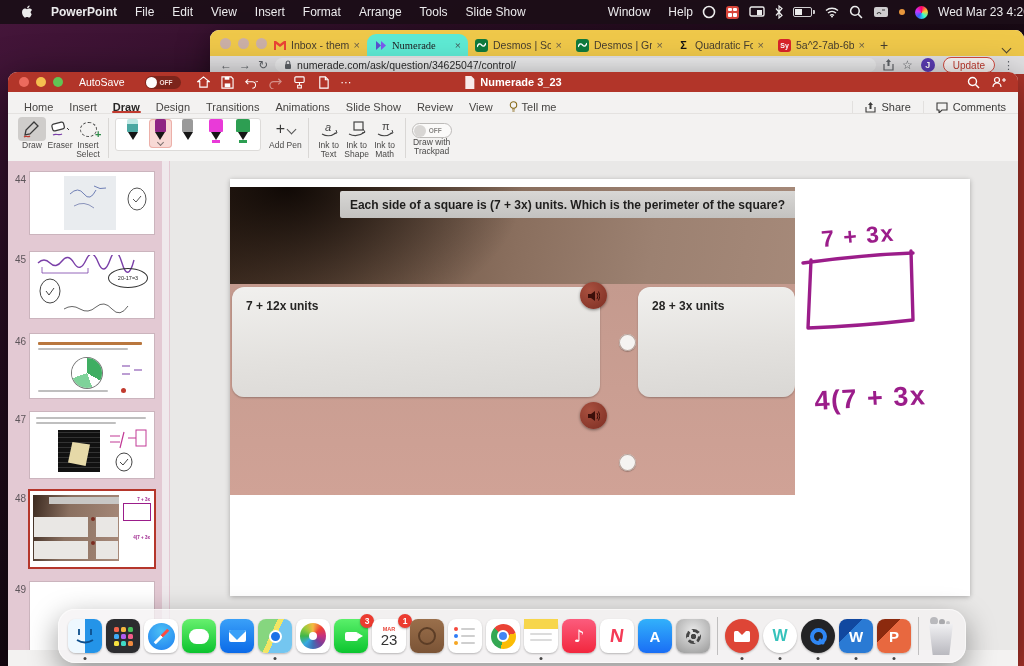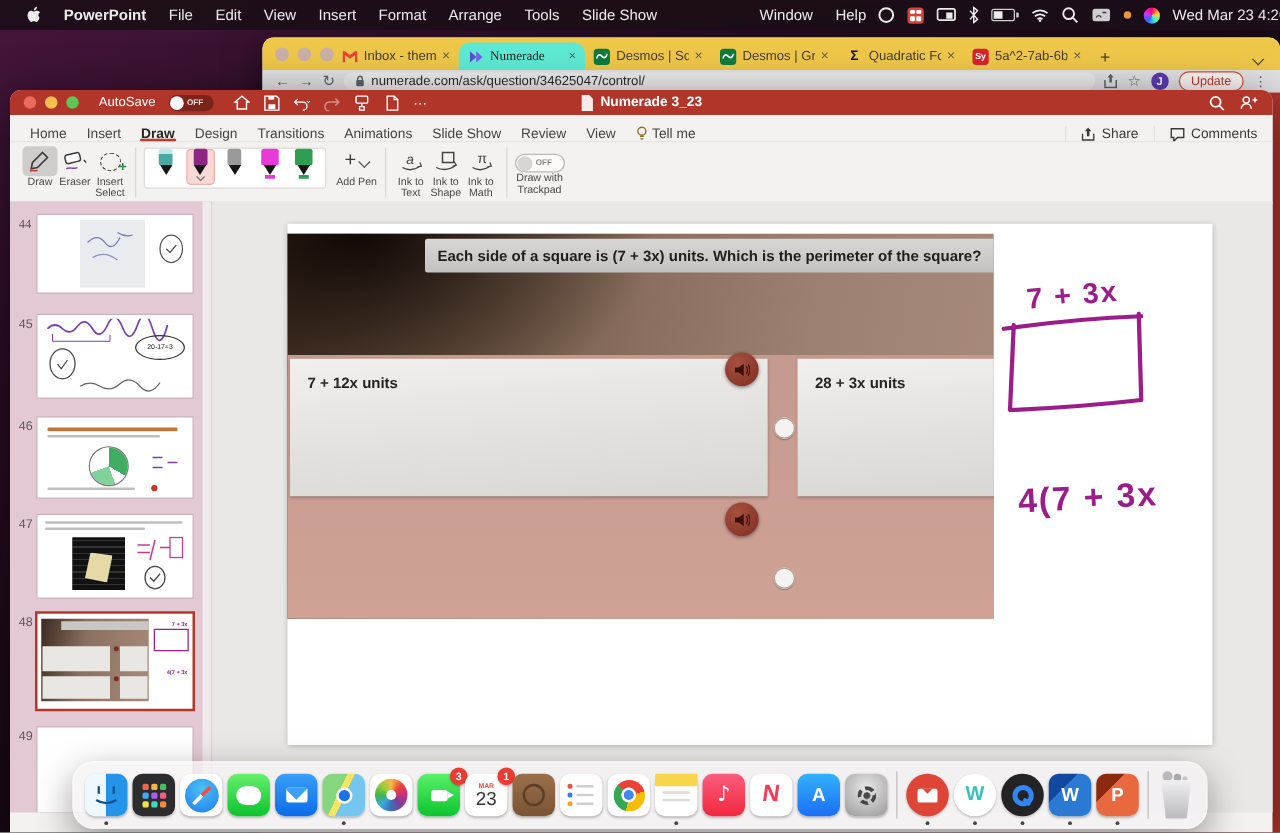--- a/index.html
+++ b/index.html
@@ -42,21 +42,21 @@
   .addr-right{display:flex;align-items:center;gap:8px;margin-left:auto;}
   .avatar{width:14px;height:14px;border-radius:50%;background:#5b3cb5;color:#fff;font-size:9px;display:flex;align-items:center;justify-content:center;font-weight:700;}
   .update-btn{height:14px;border:1px solid #d64b3f;border-radius:8px;color:#c13a2e;background:#fdf7f6;font-size:10px;display:flex;align-items:center;padding:0 9px;}
   .chrome-content{position:absolute;top:44px;left:0;right:0;bottom:0;background:#b0352b;}
   
   .ppt{position:absolute;left:8px;top:72px;width:1010px;height:594px;border-radius:9px 9px 0 0;background:#f3f2f1;box-shadow:0 10px 40px rgba(0,0,0,.55);z-index:20;}
   .ppt-title{height:20px;background:#b23529;border-radius:9px 9px 0 0;display:flex;align-items:center;color:#fff;font-size:11px;position:relative;}
   .plights{display:flex;gap:7px;margin-left:11px;}
   .plight{width:10px;height:10px;border-radius:50%;}
   .pl-r{background:#ec6a5d;} .pl-y{background:#f5bf4f;} .pl-g{background:#61c454;}
-  .autosave{display:flex;align-items:center;gap:10px;margin-left:16px;font-size:10.5px;}
+  .autosave{display:flex;align-items:center;gap:20px;margin-left:16px;font-size:10.5px;}
   .as-toggle{width:36px;height:13px;border-radius:7px;background:#7c241b;display:flex;align-items:center;gap:3px;padding:0 1px;box-sizing:border-box;}
   .as-knob{width:11px;height:11px;border-radius:50%;background:#fdfdfd;}
   .as-off{font-size:6.5px;color:#f3d9d6;font-weight:700;}
   .qicons{display:flex;align-items:center;gap:11px;margin-left:16px;}
   .qi{width:13px;height:13px;display:block;color:#fff;}
   .qi.dim{opacity:.45;}
   .ppt-doc-title{position:absolute;left:50%;transform:translateX(-50%);display:flex;align-items:center;gap:5px;font-weight:700;font-size:11px;white-space:nowrap;}
   .tright{position:absolute;right:12px;display:flex;gap:12px;align-items:center;}
   
   .ribbon-tabs{height:21px;display:flex;align-items:flex-end;padding-left:8px;font-size:11px;color:#464442;background:#f3f2f1;border-bottom:1px solid #e4e2e0;}
@@ -89,21 +89,21 @@
   .thumb{position:absolute;left:22px;width:124px;background:#fff;box-shadow:0 0 0 1px rgba(0,0,0,.1);overflow:hidden;}
   .thumb.sel{box-shadow:0 0 0 2px #b5362b;}
   .sketch-line{position:absolute;height:2px;background:#bfbfbf;border-radius:1px;}
   .main{flex:1;background:#e9e8e7;position:relative;overflow:hidden;}
   .slide{position:absolute;left:60px;top:18px;width:740px;height:417px;background:#fff;box-shadow:0 1px 5px rgba(0,0,0,.28);}
   .photo{position:absolute;left:0;top:8px;width:565px;height:308px;overflow:hidden;
     background:radial-gradient(430px 270px at 10% 0%, rgba(12,6,3,.95) 0%, rgba(12,6,3,0) 55%),
                linear-gradient(100deg,#4a3527 0%,#6f5645 25%,#8a6f5e 48%,#9c8171 70%,#a88b7b 100%);}
   .banner{position:absolute;left:110px;top:4px;right:0;height:27px;background:linear-gradient(180deg,#d8d7d5,#c3c2c0);display:flex;align-items:center;justify-content:center;font-size:12px;font-weight:700;color:#1f1e1d;border-radius:2px 0 0 2px;padding:0 4px;box-sizing:border-box;white-space:nowrap;}
   .lower{position:absolute;left:0;top:97px;right:0;bottom:0;background:linear-gradient(180deg,#c49a8e,#d0a296);}
-  .card{position:absolute;background:linear-gradient(175deg,#f1f0ee 0%,#e3e1de 55%,#d9d7d4 100%);border-radius:0;box-shadow:0 1px 2px rgba(0,0,0,.25);padding-left:14px;}
+  .card{position:absolute;background:linear-gradient(175deg,#f1f0ee 0%,#e3e1de 55%,#d9d7d4 100%);border-radius:12px;box-shadow:0 1px 2px rgba(0,0,0,.25);}
   .ctext{position:absolute;left:14px;top:12px;font-size:12px;font-weight:700;color:#262524;}
   .c1{left:2px;top:100px;width:368px;height:110px;}
   .c2{left:408px;top:100px;width:157px;height:110px;}
   .c3{left:2px;top:218px;width:368px;height:90px;}
   .c4{left:408px;top:218px;width:157px;height:90px;}
   .speaker{position:absolute;width:27px;height:27px;border-radius:50%;background:radial-gradient(circle at 35% 30%,#a8503f,#7c2d22);box-shadow:0 1px 3px rgba(0,0,0,.45);display:flex;align-items:center;justify-content:center;}
   .s1{left:350px;top:95px;} .s2{left:350px;top:215px;}
   .radio{position:absolute;width:17px;height:17px;border-radius:50%;background:#f5f3f1;box-shadow:inset 0 0 0 1px #b5a199,0 1px 1px rgba(0,0,0,.25);}
   .r1{left:389px;top:147px;} .r2{left:389px;top:267px;}
   .ink-layer{position:absolute;inset:0;}
@@ -459,21 +459,21 @@
         </span>
         <span>Draw with</span>
         <span>Trackpad</span>
       </div>
     </div>
 
     <div class="ppt-body">
 
       <div class="thumbs">
         <div class="thumb-scroll"></div>
-        <span class="tnum" style="top:13px;font-family:Liberation Serif, serif;">44</span>
+        <span class="tnum" style="top:13px;">44</span>
         <div class="thumb" style="top:11px;height:62px;">
           <div style="position:absolute;left:34px;top:4px;width:52px;height:54px;background:#e9ecef;">
             <svg width="52" height="54" viewBox="0 0 52 54">
                 <path d="M6 18q8-8 14 0t12-4" stroke="#6f7fb5" stroke-width="1" fill="none"></path>
                 <path d="M10 30q10-6 20 2" stroke="#8a93bb" stroke-width="1" fill="none"></path>
                 <path d="M30 10q6 4 12 2" stroke="#6f7fb5" stroke-width="1" fill="none"></path>
               </svg>
           </div>
           <svg style="position:absolute;right:6px;top:14px;" width="22" height="26" viewBox="0 0 22 26">
               <ellipse cx="11" cy="13" rx="9" ry="11" fill="none" stroke="#555" stroke-width="1"></ellipse>

